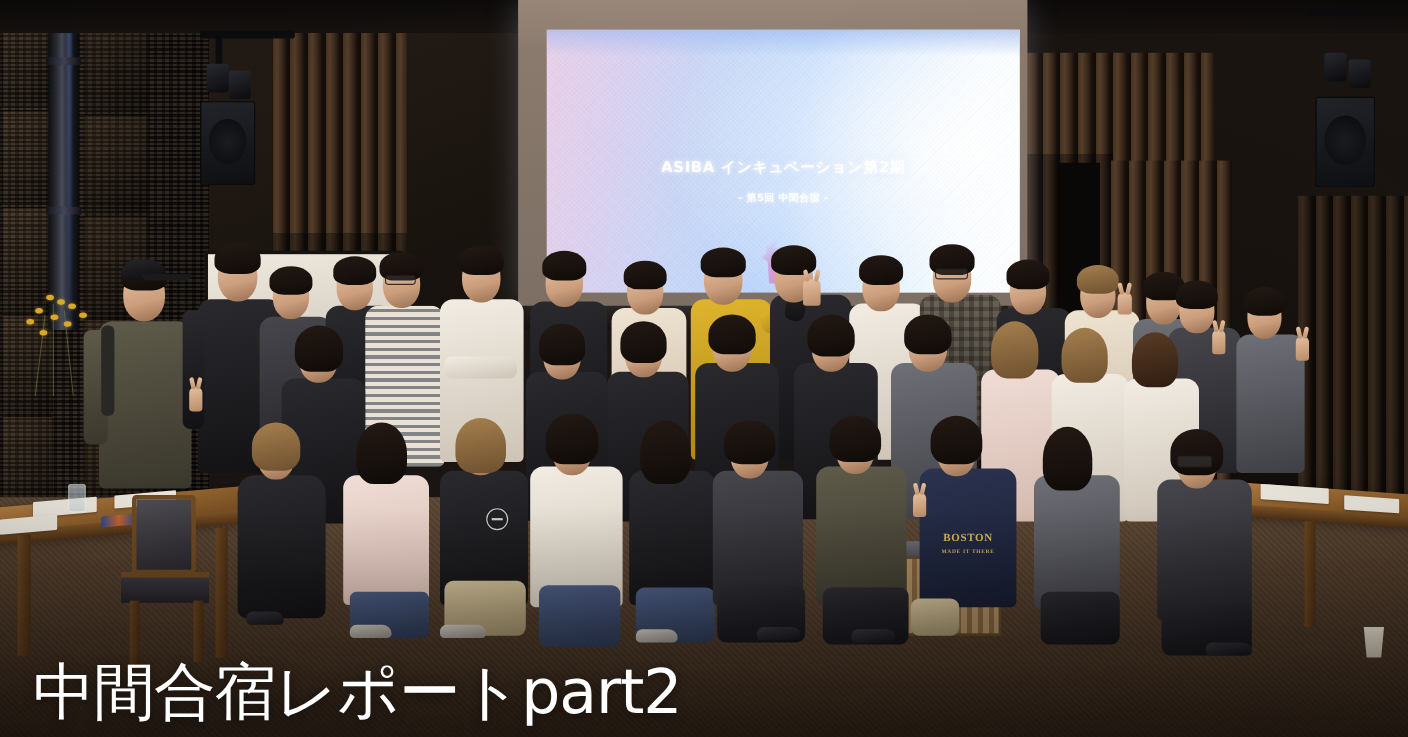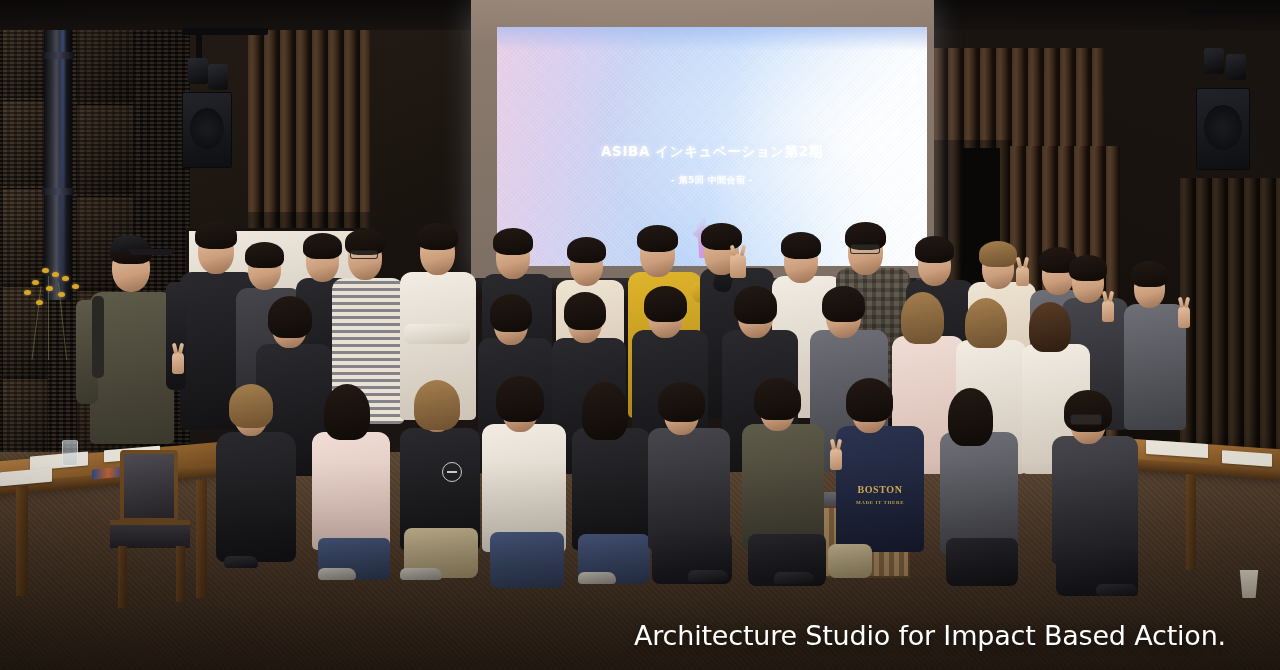--- a/index.html
+++ b/index.html
@@ -696,16 +696,16 @@
       <div class="glasses" style="left:1070px; top:414px; width:32px; height:11px;"></div>
       <div class="shoe dark" style="left:1096px; top:584px; width:42px;"></div>
     </div>
 
   </div>
 
   <div class="vignette"></div>
   <div class="bottom-scrim"></div>
 
 
-
-  <div class="tagline">Architecture Studio for Impact Based Action.</div>
+  <div class="title-ja">中間合宿レポートpart2</div>
+
 
 </div>
 
 </body></html>

